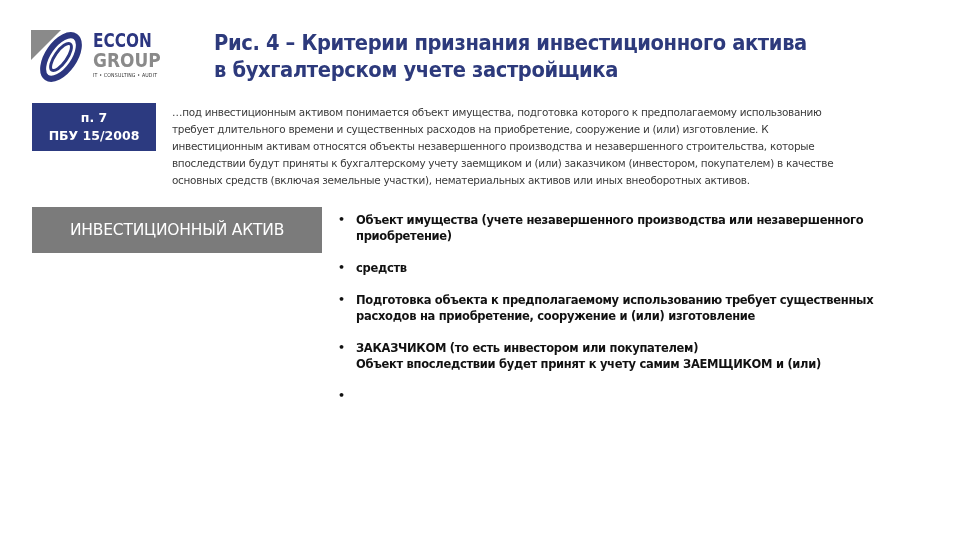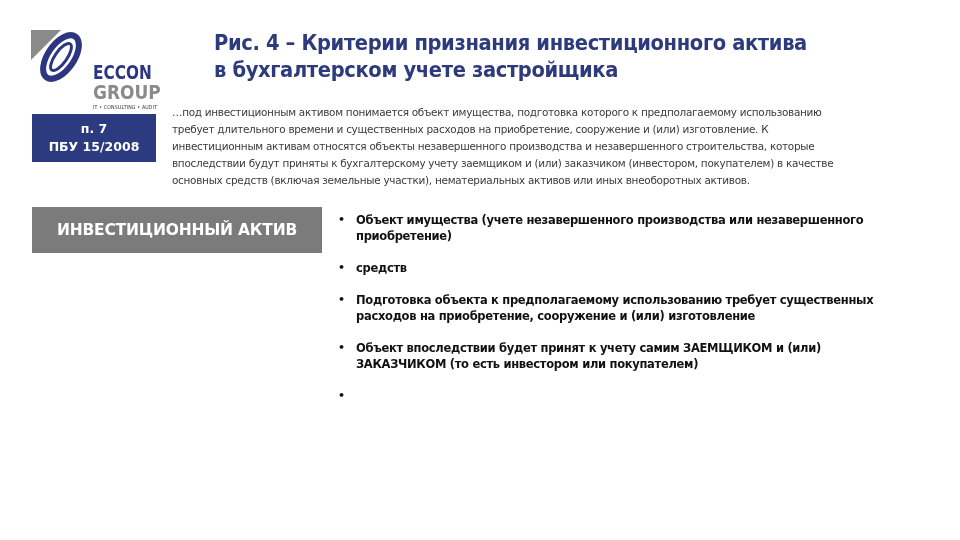--- a/index.html
+++ b/index.html
@@ -2,33 +2,33 @@
 <html><head>
   <meta charset="utf-8">
   <style>
     html, body { margin: 0; padding: 0; }
     body {
       width: 960px; height: 540px; background: #ffffff; position: relative; overflow: hidden;
       font-family: "DejaVu Sans", "Liberation Sans", sans-serif;
     }
     .logo { position: absolute; left: 31px; top: 30px; width: 140px; height: 52px; }
     .logo-mark { position: absolute; left: 0; top: 0; width: 56px; height: 52px; }
-    .logo-text { position: absolute; left: 62px; top: 0; margin-top: 32px; }
+    .logo-text { position: absolute; left: 62px; top: 0; }
     .logo-eccon { font-family: "DejaVu Sans Condensed", "DejaVu Sans", sans-serif; font-weight: bold; color: #2c3680; font-size: 20px; line-height: 20px; letter-spacing: 0px; transform: scaleX(0.85); transform-origin: left; }
     .logo-group { font-family: "DejaVu Sans", sans-serif; font-weight: bold; color: #8a8a8a; font-size: 20px; line-height: 20px; transform: scaleX(0.85); transform-origin: left; }
     .logo-tag { font-size: 5.5px; color: #333; margin-top: 2px; letter-spacing: 0.2px; transform: scaleX(0.85); transform-origin: left; white-space: nowrap; }
 
     .title { position: absolute; left: 214px; top: 30px; color: #2d3a7c; font-weight: bold; font-size: 21px; line-height: 27px; font-family: "DejaVu Sans", sans-serif; letter-spacing: -0.4px; transform: scaleX(0.93); transform-origin: left top; white-space: nowrap; }
 
-    .badge { position: absolute; left: 32px; top: 103px; width: 124px; height: 48px; background: #2c3a80; color: #ffffff; font-weight: bold; text-align: center; font-size: 12.5px; line-height: 18px; display: flex; flex-direction: column; justify-content: center; margin-top: 11px; }
+    .badge { position: absolute; left: 32px; top: 103px; width: 124px; height: 48px; background: #2c3a80; color: #ffffff; font-weight: bold; text-align: center; font-size: 12.5px; line-height: 18px; display: flex; flex-direction: column; justify-content: center; }
 
     .quote { position: absolute; left: 172px; top: 104px; width: 760px; color: #3a3a3a; font-size: 11px; line-height: 17px; font-family: "DejaVu Sans", sans-serif; letter-spacing: -0.3px; transform: scaleX(0.95); transform-origin: left top; }
     .quote div { white-space: nowrap; }
 
-    .asset-box { position: absolute; left: 32px; top: 207px; width: 290px; height: 46px; background: #7b7b7b; color: #ffffff; font-weight: bold; font-size: 15.5px; display: flex; align-items: center; justify-content: center; letter-spacing: -0.2px; }
+    .asset-box { position: absolute; left: 32px; top: 207px; width: 290px; height: 46px; background: #7b7b7b; color: #ffffff; font-weight: normal; font-size: 15.5px; display: flex; align-items: center; justify-content: center; letter-spacing: -0.2px; }
 
     .criteria { position: absolute; left: 338px; top: 212px; width: 600px; margin: 0; padding: 0; list-style: none; }
     .criteria li { position: relative; padding-left: 18px; font-weight: bold; color: #111111; font-size: 11.5px; line-height: 16px; margin-bottom: 16px; letter-spacing: -0.3px; }
     .criteria li .bullet { position: absolute; left: 0; top: 0; font-size: 11px; }
     .criteria li .txt div { white-space: nowrap; }
   </style>
 </head>
 <body>
 
 <div class="logo">
@@ -82,22 +82,22 @@
   <li>
     <span class="bullet">•</span>
     <div class="txt">
         <div>Подготовка объекта к предполагаемому использованию требует существенных</div>
         <div>расходов на приобретение, сооружение и (или) изготовление</div>
       </div>
   </li>
   <li>
     <span class="bullet">•</span>
     <div class="txt">
+        <div>ЗАКАЗЧИКОМ (то есть инвестором или покупателем)</div>
         <div>Объект впоследствии будет принят к учету самим ЗАЕМЩИКОМ и (или)</div>
-        <div>ЗАКАЗЧИКОМ (то есть инвестором или покупателем)</div>
       </div>
   </li>
   <li>
     <span class="bullet">•</span>
     <div class="txt">
       </div>
   </li>
 </ul>
 
 </body></html>

